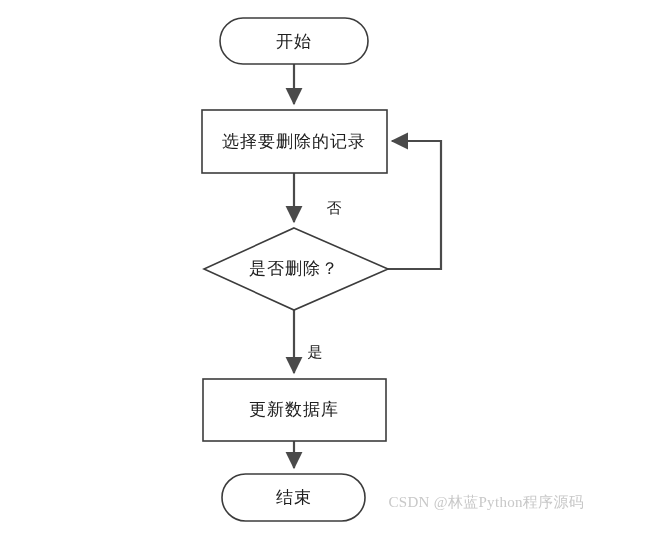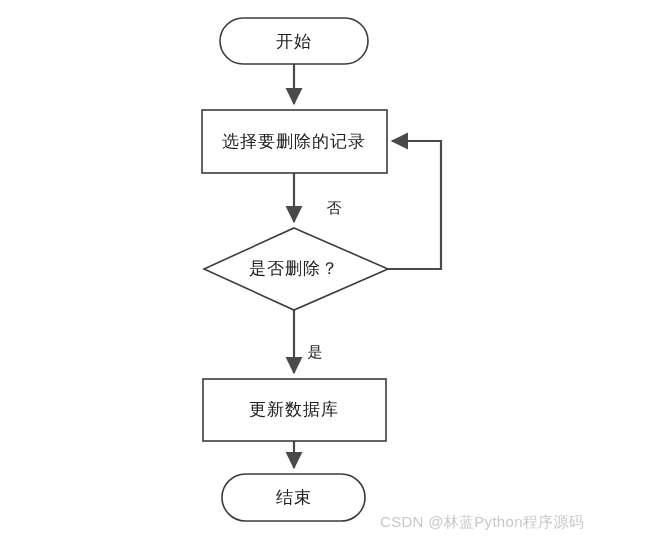--- a/index.html
+++ b/index.html
@@ -47,22 +47,22 @@
   .edge-label {
     font-family: "DejaVu Sans", "Liberation Sans", sans-serif;
     font-size: 15px;
     fill: #202020;
     text-anchor: middle;
     dominant-baseline: middle;
   }
   #watermark {
     position: absolute;
     right: 12px;
-    bottom: 4px;
-    font-family: Liberation Sans, sans-serif;
+    bottom: 24px;
+    font-family: Liberation Serif, serif;
     font-size: 15px;
     color: #c8c8c8;
     white-space: nowrap;
     letter-spacing: 0.3px;
   }
 </style>
 </head>
 <body>
 
 <div id="canvas">

